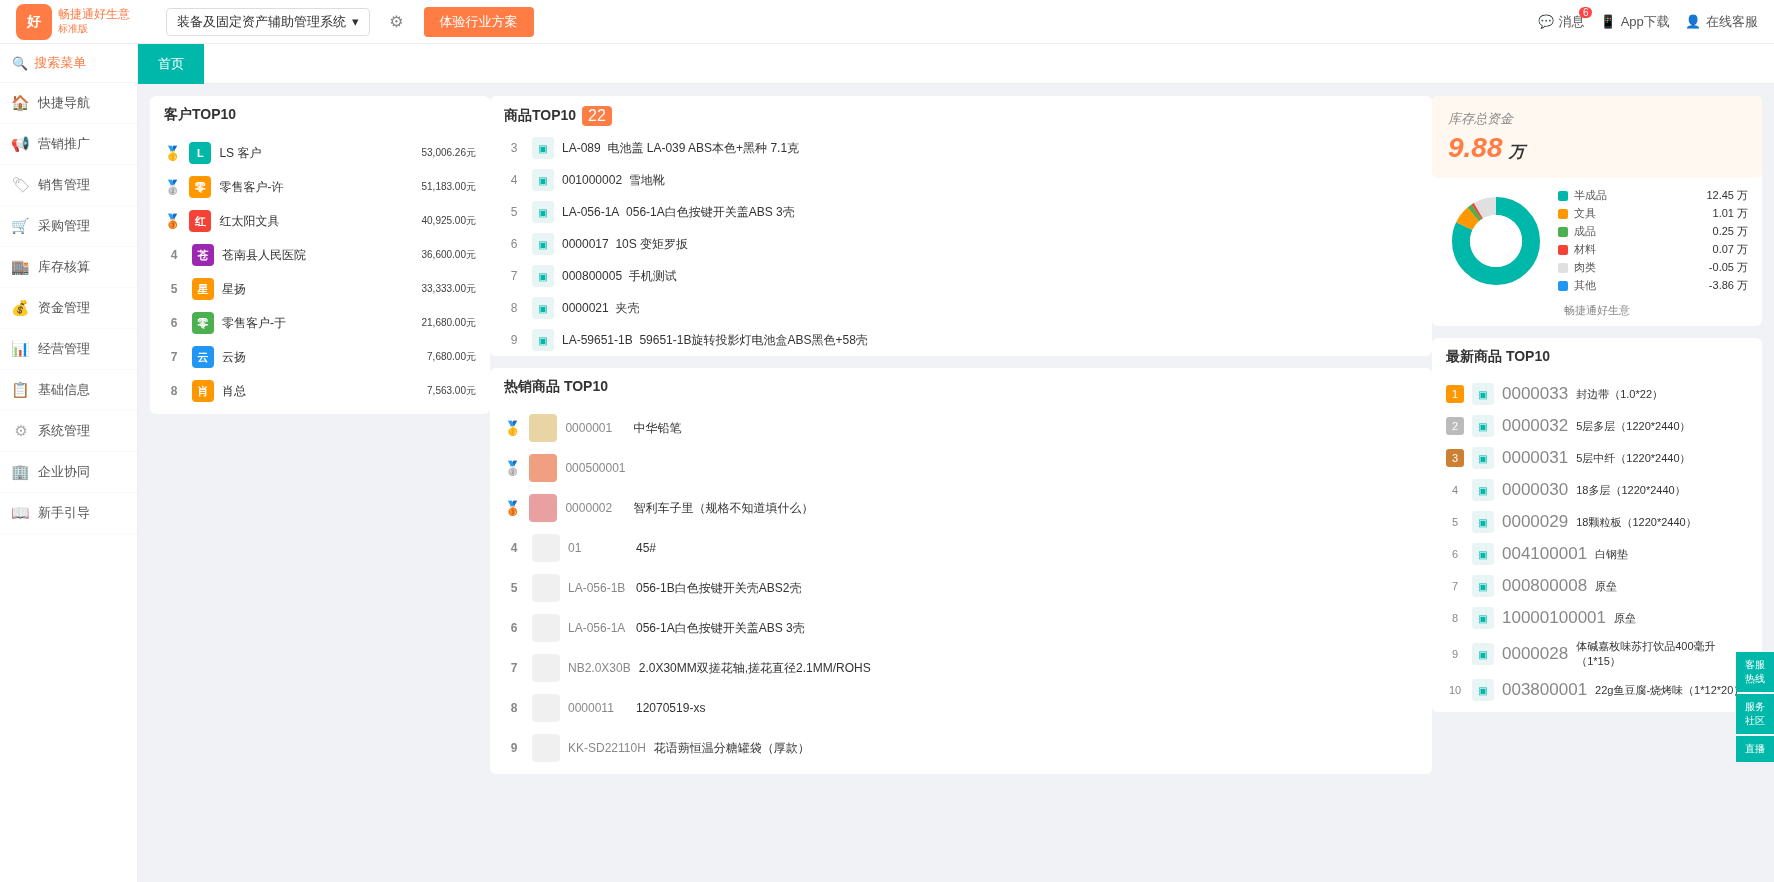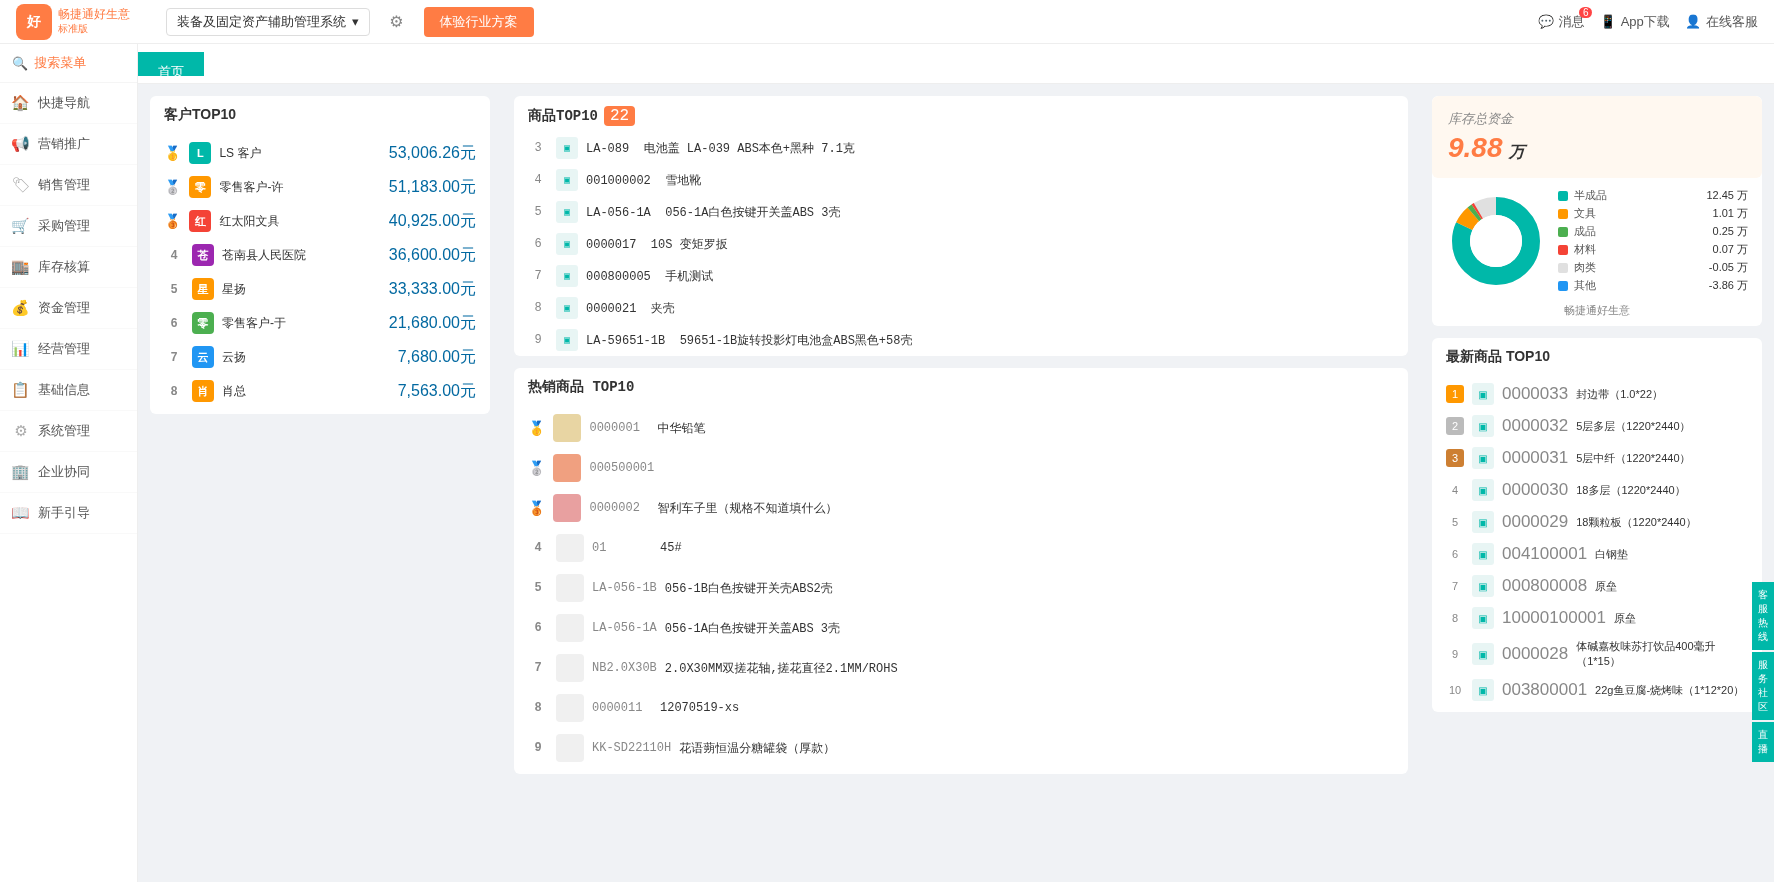--- a/index.html
+++ b/index.html
@@ -23,41 +23,41 @@
 
     
     .sidebar { width: 138px; background: #fff; border-right: 1px solid #eee; display: flex; flex-direction: column; flex-shrink: 0; overflow-y: auto; }
     .sidebar-search { display: flex; align-items: center; gap: 6px; padding: 10px 12px; cursor: pointer; color: #ff7c44; font-size: 13px; border-bottom: 1px solid #f5f5f5; }
     .sidebar-item { display: flex; align-items: center; gap: 8px; padding: 11px 12px; cursor: pointer; color: #555; font-size: 13px; border-bottom: 1px solid #f9f9f9; }
     .sidebar-icon { width: 18px; height: 18px; display: flex; align-items: center; justify-content: center; font-size: 15px; color: #aaa; }
 
     
     .main { flex: 1; overflow: hidden; display: flex; flex-direction: column; }
     .nav-tabs { height: 40px; background: #fff; display: flex; align-items: center; border-bottom: 1px solid #eee; flex-shrink: 0; }
-    .nav-tab { padding: 0 20px; height: 24px; line-height: 40px; cursor: pointer; font-size: 13px; color: #555; }
+    .nav-tab { padding: 0 20px; height: 40px; line-height: 40px; cursor: pointer; font-size: 13px; color: #555; }
     .nav-tab.active { background: #00b8a9; color: #fff; }
 
-    .content { flex: 1; overflow-y: auto; padding: 12px; display: flex; gap: 24px; background: #f0f2f5; }
+    .content { flex: 1; overflow-y: auto; padding: 12px; display: flex; gap: 0; background: #f0f2f5; }
 
     
     .left-panel { width: 340px; flex-shrink: 0; display: flex; flex-direction: column; gap: 12px; }
     
-    .mid-panel { flex: 1; display: flex; flex-direction: column; gap: 12px; min-width: 0; font-family: Liberation Mono, monospace; }
+    .mid-panel { flex: 1; display: flex; flex-direction: column; gap: 12px; min-width: 0; }
     
     .right-panel { width: 330px; flex-shrink: 0; display: flex; flex-direction: column; gap: 12px; }
 
     .card { background: #fff; border-radius: 6px; overflow: hidden; }
 
     
     .rank-list { padding: 6px 0; }
     .rank-item { display: flex; align-items: center; gap: 8px; padding: 6px 14px; }
     .rank-num { width: 20px; text-align: center; font-size: 12px; color: #888; font-weight: bold; }
     .rank-avatar { width: 22px; height: 22px; border-radius: 4px; display: flex; align-items: center; justify-content: center; color: #fff; font-size: 11px; font-weight: bold; }
     .rank-name { flex: 1; font-size: 12px; color: #333; }
-    .rank-value { font-size: 16px; color: #0369a1; }
+    .rank-value { font-size: 10px; color: #404040; }
 
     
     .hot-list { padding: 6px 0; }
     .hot-item { display: flex; align-items: center; gap: 8px; padding: 6px 14px; }
     .product-img { width: 28px; height: 28px; border-radius: 4px; background: #f0f0f0; display: flex; align-items: center; justify-content: center; overflow: hidden; }
     .product-code { font-size: 12px; color: #888; min-width: 60px; }
     .product-name { font-size: 12px; color: #333; flex: 1; }
 
     
     .inventory-summary { background: #fff8f0; border-radius: 6px; padding: 14px 16px; font-style: italic; }
@@ -81,21 +81,21 @@
     .new-rank { width: 18px; height: 18px; border-radius: 3px; display: flex; align-items: center; justify-content: center; font-size: 11px; color: #888; }
     .new-rank.nr1 { background: #ff9800; color: #fff; }
     .new-rank.nr2 { background: #bbb; color: #fff; }
     .new-rank.nr3 { background: #cd7f32; color: #fff; }
     .new-img { width: 22px; height: 22px; background: #e8f5f4; border-radius: 3px; display: flex; align-items: center; justify-content: center; font-size: 10px; color: #00b8a9; }
     .new-code { font-size: 17px; color: #888; min-width: 65px; }
     .new-name { font-size: 11px; color: #333; flex: 1; }
 
     
     .float-buttons { position: fixed; right: 0; bottom: 120px; display: flex; flex-direction: column; gap: 2px; z-index: 100; }
-    .float-btn { background: #00b8a9; color: #fff; width: 22px; padding: 6px 3px; text-align: center; font-size: 10px; cursor: pointer; line-height: 1.4; }
+    .float-btn { background: #00b8a9; color: #fff; width: 38px; padding: 6px 3px; text-align: center; font-size: 10px; cursor: pointer; line-height: 1.4; }
 
     
     ::-webkit-scrollbar { width: 6px; height: 6px; }
     ::-webkit-scrollbar-thumb { background: #ddd; border-radius: 3px; }
 
     .section-top { font-size: 14px; font-weight: bold; color: #333; padding: 10px 14px 6px; display: flex; align-items: center; gap: 6px; }
 
     
     .prod-rank-section { background: #fff; border-radius: 6px; padding: 0; overflow: hidden; position: relative; }
     .prod-rank-header { padding: 10px 14px 6px; display: flex; align-items: center; gap: 6px; }

